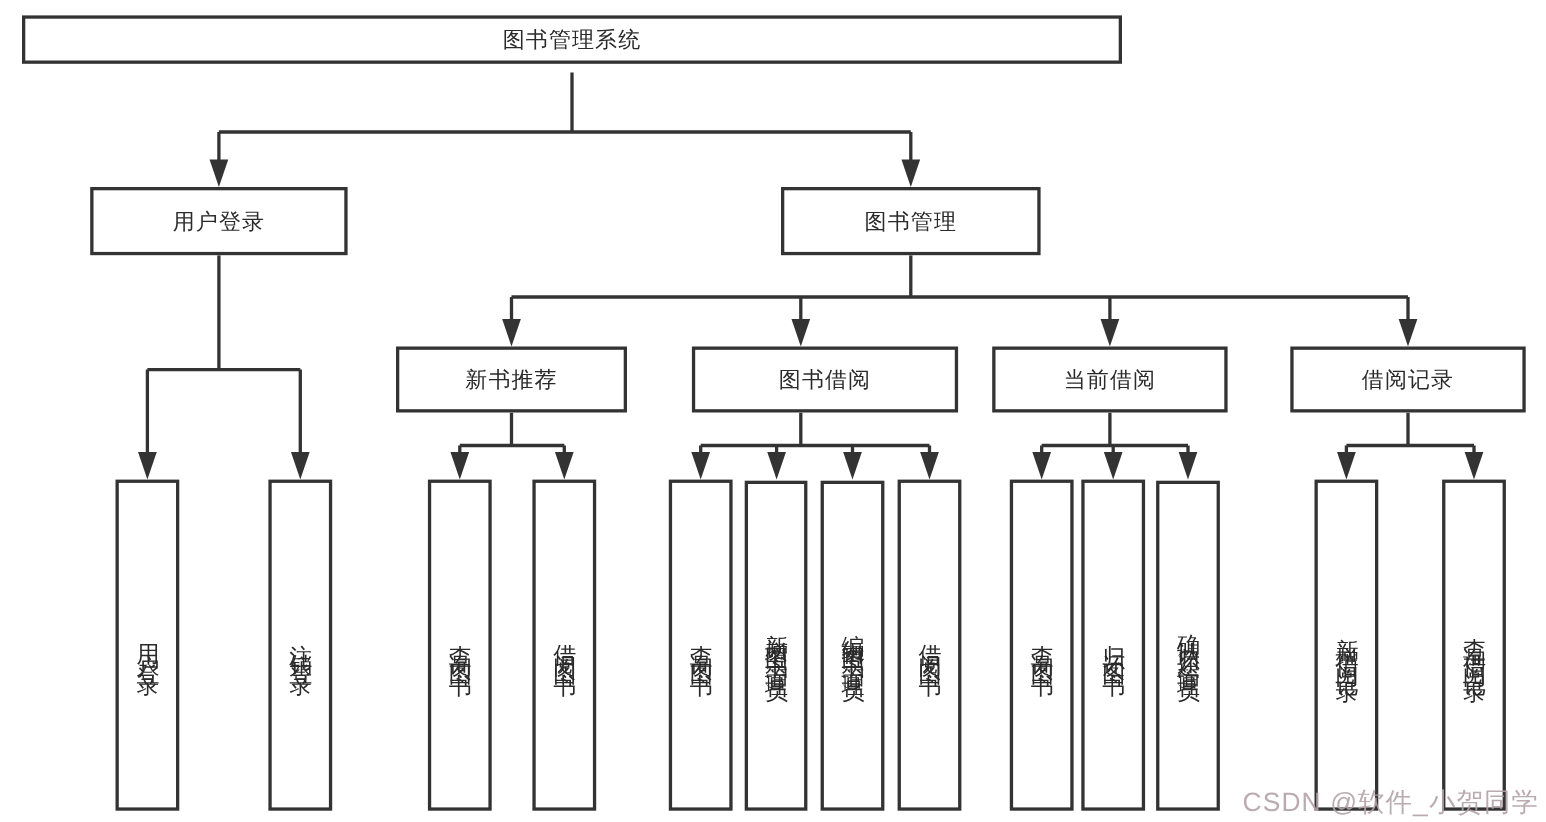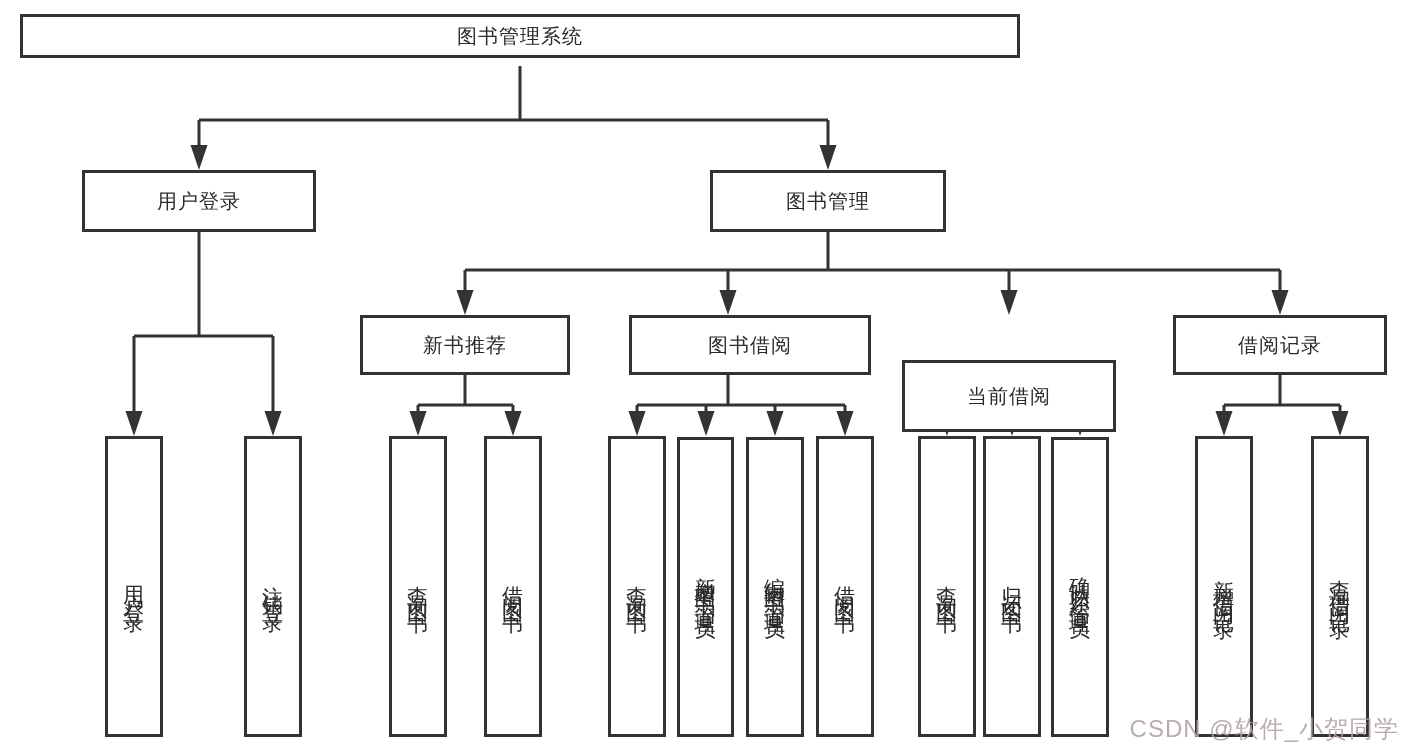--- a/index.html
+++ b/index.html
@@ -109,21 +109,21 @@
     </g>
   </svg>
 
   <div class="node h" style="left:20px; top:14px; width:1000px; height:44px;">图书管理系统</div>
 
   <div class="node h" style="left:82px; top:170px; width:234px; height:62px;">用户登录</div>
   <div class="node h" style="left:710px; top:170px; width:236px; height:62px;">图书管理</div>
 
   <div class="node h" style="left:360px; top:315px; width:210px; height:60px;">新书推荐</div>
   <div class="node h" style="left:629px; top:315px; width:242px; height:60px;">图书借阅</div>
-  <div class="node h" style="left:902px; top:315px; width:214px; height:72px;margin-top:45px;">当前借阅</div>
+  <div class="node h" style="left:902px; top:315px; width:214px; height:60px;">当前借阅</div>
   <div class="node h" style="left:1173px; top:315px; width:214px; height:60px;">借阅记录</div>
 
   <div class="node v" style="left:105px; top:436px; width:58px; height:301px;">
     <span>用户登录</span>
     </div>
   <div class="node v" style="left:244px; top:436px; width:58px; height:301px;">
     <span>注销登录</span>
     </div>
 
   <div class="node v" style="left:389px; top:436px; width:58px; height:301px;">

